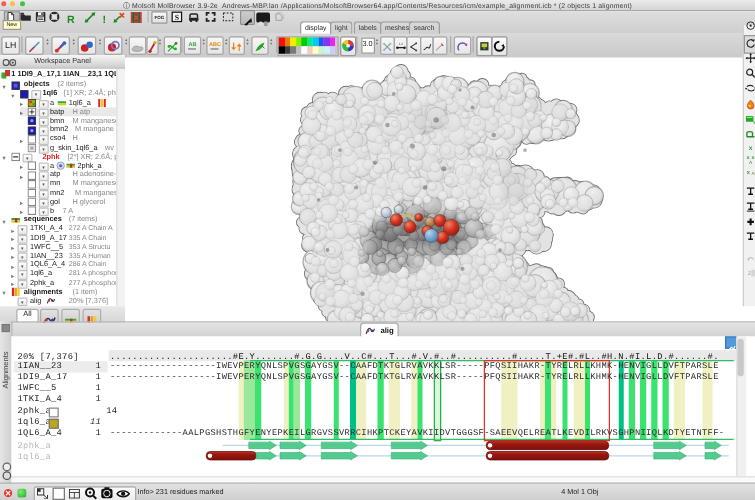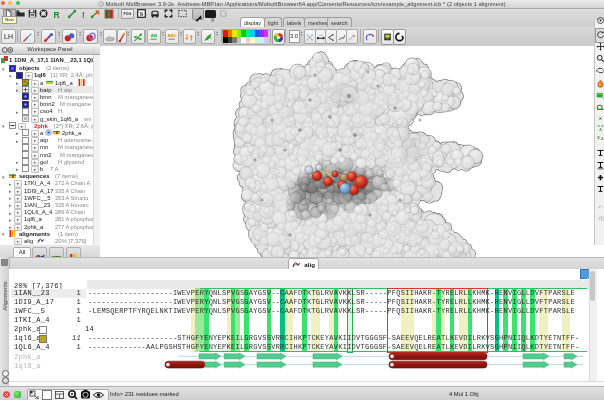--- a/index.html
+++ b/index.html
@@ -3318,20 +3318,21 @@
 <div class="abs" id="vstrip">
   <div id="vlabel">Alignments</div>
   <svg class="abs" style="left:1px;top:2px;" width="7" height="7" viewBox="0 0 7 7">
       <rect x="0.5" y="0.5" width="6" height="6" fill="#888" stroke="#555" stroke-width="0.5"></rect>
     </svg>
 </div>
 
 <div class="abs" id="alignpanel">
     <div class="mono" style="position:absolute;left:5px;top:12.5px;font-size:7px;letter-spacing:0.26px;color:#222;">20% [7,376]</div>
 <div style="position:absolute;left:78.0px;top:11px;width:502.0px;height:8.5px;background:#e9e9e9;"></div>
+<div class="seqrow mono" style="left:79.0px;top:12.5px;color:#111;">......................#E.Y.......#.G.G....V..C#...T...#.V.#..#..........#.....T.+E#.#L..#H.N.#I.L.D.#......#.</div>
 <div class="stripe" style="left:181.7px;width:4.5px;background:#f0f0c2;"></div>
 <div class="stripe" style="left:186.2px;width:8.9px;background:#9ae89a;"></div>
 <div class="stripe" style="left:195.1px;width:4.5px;background:#3ae26e;"></div>
 <div class="stripe" style="left:217.5px;width:4.5px;background:#f0f0c2;"></div>
 <div class="stripe" style="left:221.9px;width:4.5px;background:#3ae26e;"></div>
 <div class="stripe" style="left:226.4px;width:4.5px;background:#9ae89a;"></div>
 <div class="stripe" style="left:235.3px;width:4.5px;background:#3ae26e;"></div>
 <div class="stripe" style="left:257.7px;width:4.5px;background:#3ae26e;"></div>
 <div class="stripe" style="left:271.1px;width:4.5px;background:#00c184;"></div>
 <div class="stripe" style="left:275.5px;width:8.9px;background:#f0f0c2;"></div>
@@ -3359,28 +3360,26 @@
 <div style="position:absolute;left:377.5px;top:18.5px;width:99.5px;height:63.5px;border:1px solid #e03525;"></div>
 <div style="position:absolute;left:2px;top:20px;width:75px;height:8.6px;background:#ececec;"></div>
 <div class="seqname mono" style="top:20.3px;">1IAN__23</div>
 <div class="seqname mono" style="left:63px;top:20.3px;"> 1</div>
 <div class="seqrow mono" style="left:79.0px;top:20.3px;">-------------------IWEVPERYQNLSPVGSGAYGSV--CAAFDTKTGLRVAVKKLSR-----PFQSIIHAKR-TYRELRLLKHMK-HENVIGLLDVFTPARSLE</div>
 <div class="seqname mono" style="top:29.3px;">1DI9_A_17</div>
 <div class="seqname mono" style="left:63px;top:29.3px;"> 1</div>
 <div class="seqrow mono" style="left:79.0px;top:29.3px;">-------------------IWEVPERYQNLSPVGSGAYGSV--CAAFDTKTGLRVAVKKLSR-----PFQSIIHAKR-TYRELRLLKHMK-HENVIGLLDVFTPARSLE</div>
 <div class="seqname mono" style="top:38.3px;">1WFC__5</div>
 <div class="seqname mono" style="left:63px;top:38.3px;"> 1</div>
-<div class="seqrow mono" style="left:79.0px;top:38.3px;">-LEMSQERPTFYRQELNKTIWEVPERYQNLSPVGSGAYGSV--CAAFDTKTGLRVAVKKLSR-----PFQSIIHAKR-TYRELRLLKHMK-HENVIGLLDVFTPARSLE</div>
 <div class="seqname mono" style="top:47.3px;">1TKI_A_4</div>
 <div class="seqname mono" style="left:63px;top:47.3px;"> 1</div>
 <div class="seqname mono" style="top:56.3px;">2phk_a</div>
 <div class="seqname mono" style="left:76px;top:56.3px;">14</div>
 <div class="seqname mono" style="top:65.3px;">1ql6_a</div>
 <div class="seqname mono" style="left:63px;top:65.3px;font-style:italic;">11</div>
-<div class="seqrow mono" style="left:79.0px;top:65.3px;">--------------------STHGFYENYEPKEILGRGVSSVRRCIHKPTCKEYAVKIIDVTGGGSF-SAEEVQELREATLKEVDILRKVSGHPNIIQLKDTYETNTFF-</div>
 <div class="seqname mono" style="top:74.3px;">1QL6_A_4</div>
 <div class="seqname mono" style="left:63px;top:74.3px;"> 1</div>
 <div class="seqrow mono" style="left:79.0px;top:74.3px;">-------------AALPGSHSTHGFYENYEPKEILGRGVSSVRRCIHKPTCKEYAVKIIDVTGGGSF-SAEEVQELREATLKEVDILRKVSGHPNIIQLKDTYETNTFF-</div>
 <div style="position:absolute;left:30px;top:56.5px;width:6px;height:6px;background:#fff;border:1px solid #888;"></div>
 <div style="position:absolute;left:30px;top:65.5px;width:6px;height:6px;background:#b8a820;border:1px solid #777;"></div>
 <div class="seqname mono" style="top:83.5px;color:#b5b5b5;">2phk_a</div>
 <div class="seqname mono" style="top:92.5px;color:#b5b5b5;">1ql6_a</div>
 <svg style="position:absolute;left:0;top:0;" width="595" height="112" viewBox="0 0 595 112">
       <defs>
         <linearGradient id="cylg" x1="0" y1="0" x2="0" y2="1">

